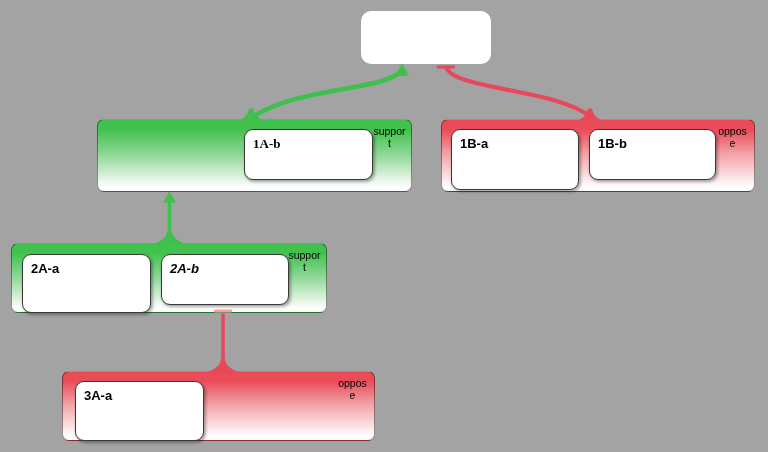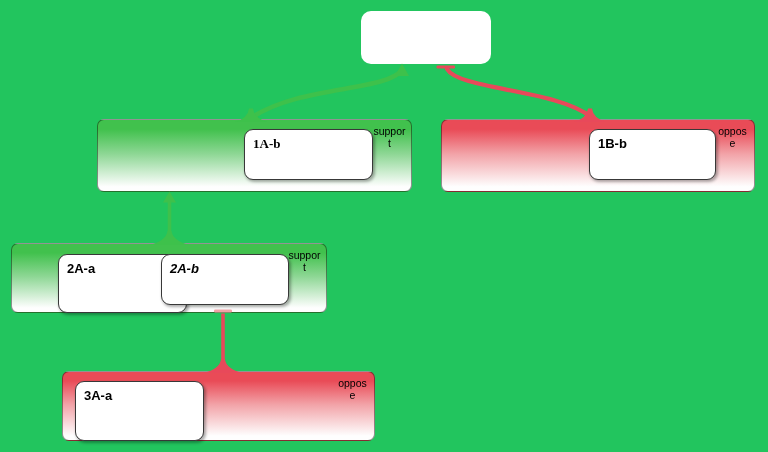--- a/index.html
+++ b/index.html
@@ -1,19 +1,19 @@
 <!DOCTYPE html>
 <html><head>
 <meta charset="utf-8">
 <style>
   * { box-sizing: border-box; }
   html, body { margin: 0; padding: 0; background: #000; }
   .canvas {
     position: relative; width: 768px; height: 452px;
-    background: #22c55e; overflow: hidden;
+    background: #a3a3a3; overflow: hidden;
     font-family: "Liberation Sans", sans-serif;
   }
   .root-node {
     position: absolute; left: 361px; top: 11px; width: 130px; height: 53px;
     background: #fff; border-radius: 10px;
   }
   .group {
     position: absolute; border-radius: 7px;
     border: 1px solid rgba(0,0,0,0.42);
   }
@@ -51,28 +51,31 @@
 
   <div class="group support" style="left:97px; top:119px; width:315px; height:73px;">
     <span class="group-label">support</span>
     <div class="node" style="left:146px; top:9px; width:129px; height:51px;font-family:Liberation Serif, serif;">
       <span class="node-label">1A-b</span>
     </div>
   </div>
 
   <div class="group oppose" style="left:441px; top:119px; width:314px; height:73px;">
     <span class="group-label">oppose</span>
+    <div class="node" style="left:9px; top:9px; width:128px; height:61px;">
+      <span class="node-label">1B-a</span>
+    </div>
     <div class="node" style="left:147px; top:9px; width:127px; height:51px;">
       <span class="node-label">1B-b</span>
     </div>
   </div>
 
   <div class="group support" style="left:11px; top:243px; width:316px; height:70px;">
     <span class="group-label">support</span>
-    <div class="node" style="left:10px; top:10px; width:129px; height:59px;margin-left:36px;">
+    <div class="node" style="left:10px; top:10px; width:129px; height:59px;">
       <span class="node-label">2A-a</span>
     </div>
     <div class="node" style="left:149px; top:10px; width:128px; height:51px;font-style:italic;">
       <span class="node-label">2A-b</span>
     </div>
   </div>
 
   <div class="group oppose" style="left:62px; top:371px; width:313px; height:70px;">
     <span class="group-label">oppose</span>
     <div class="node" style="left:12px; top:9px; width:129px; height:60px;">

